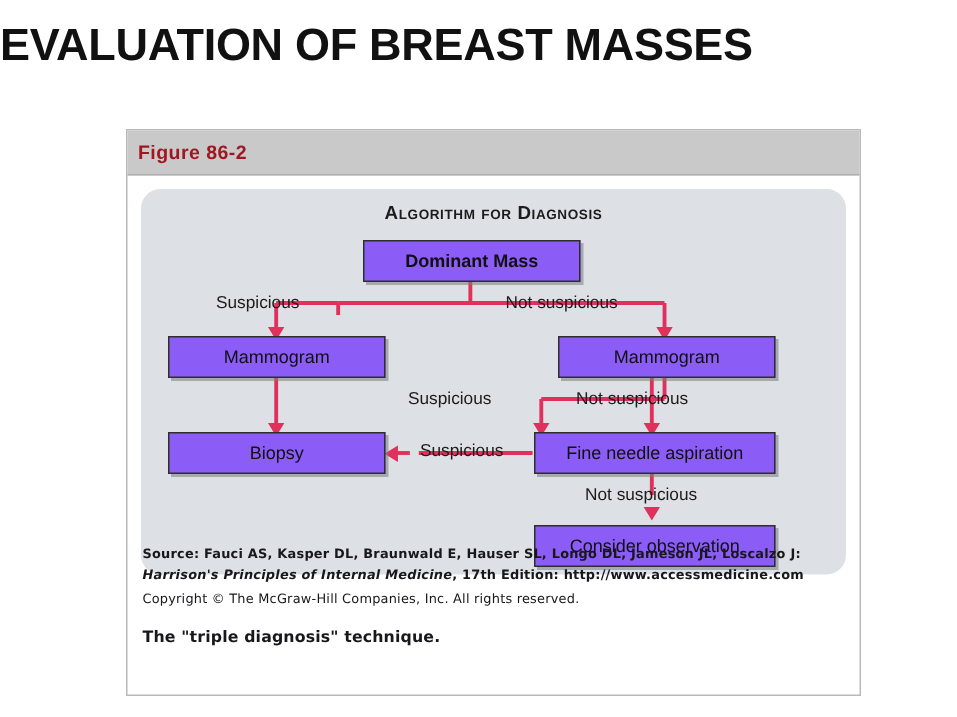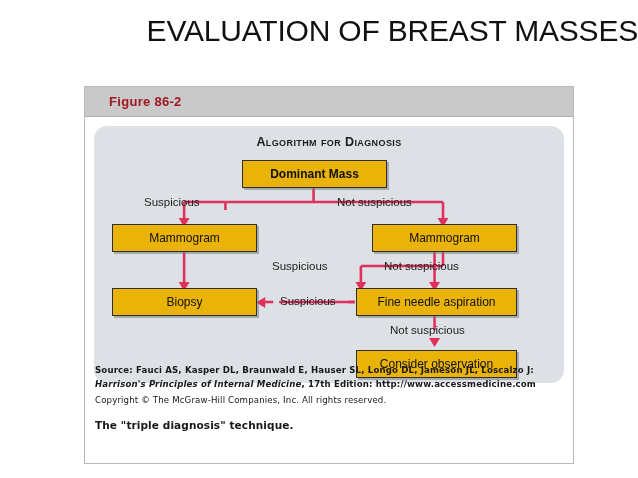--- a/index.html
+++ b/index.html
@@ -13,23 +13,23 @@
     font-family: "Liberation Sans", sans-serif;
     overflow: hidden;
   }
 
   
   .slide-title {
     position: absolute;
     left: 0;
     top: 14px;
     width: 638px;
-    text-align: right;
+    text-align: left;
     font-size: 30px;
-    font-weight: normal;
+    font-weight: bold;
     color: #111111;
     letter-spacing: -0.2px;
   }
 
   
   .figure-card {
     position: absolute;
     left: 84px;
     top: 86px;
     width: 490px;
@@ -37,21 +37,21 @@
     background: #ffffff;
     border: 1px solid #b9b9b9;
     box-sizing: border-box;
   }
   .figure-header {
     height: 30px;
     background: #c9c9c9;
     border-bottom: 1px solid #b0b0b0;
     display: flex;
     align-items: center;
-    padding-left: 24px;
+    padding-left: 7px;
     box-sizing: border-box;
   }
   .figure-header-label {
     font-size: 13px;
     font-weight: bold;
     color: #a01722;
     letter-spacing: 0.3px;
   }
 
   
@@ -71,21 +71,21 @@
     font-size: 12.5px;
     font-weight: bold;
     color: #1b1b1b;
     font-variant: small-caps;
     letter-spacing: 0.4px;
   }
 
   
   .node {
     position: absolute;
-    background: #eab308;
+    background: #8b5cf6;
     border: 1.6px solid #2e2e2e;
     box-shadow: 2px 2px 0 rgba(120,125,132,0.55);
     display: flex;
     align-items: center;
     justify-content: center;
     font-size: 12px;
     color: #101010;
     box-sizing: border-box;
   }
   .node.bold { font-weight: bold; }

